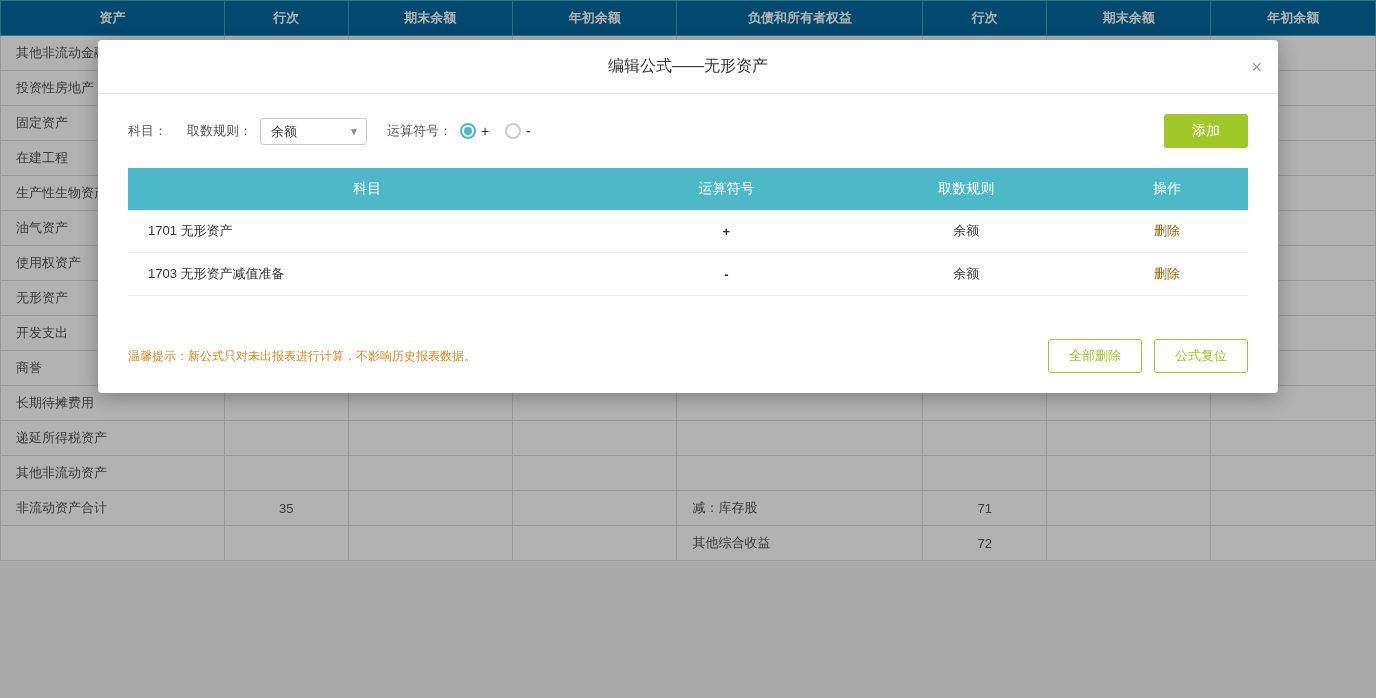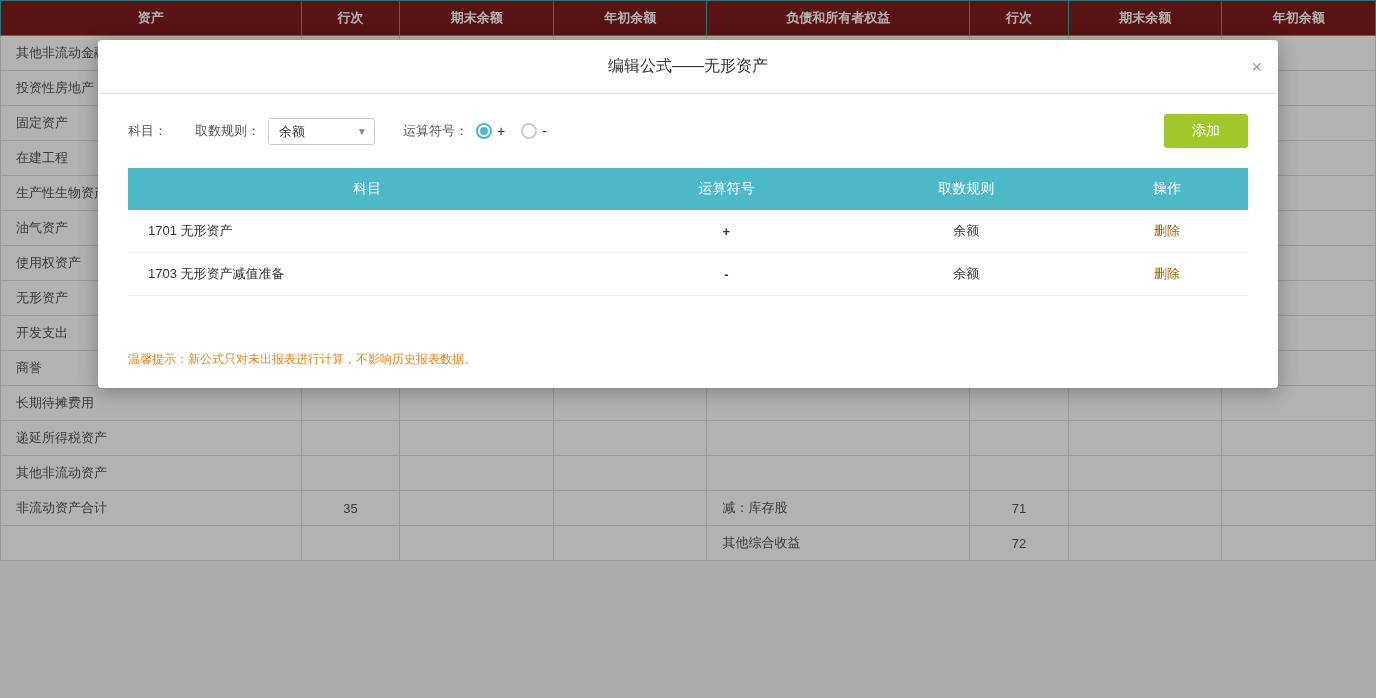--- a/index.html
+++ b/index.html
@@ -21,23 +21,23 @@
     }
 
     .bg-table {
       width: 100%;
       border-collapse: collapse;
       color: #333;
       font-size: 13px;
     }
 
     .bg-table th {
-      background: #7f1d1d;
+      background: #0369a1;
       color: #fff;
-      padding: 8px 10px;
+      padding: 8px 26px;
       text-align: center;
       border: 1px solid #3aa8b8;
       white-space: nowrap;
     }
 
     .bg-table td {
       padding: 8px 10px;
       border: 1px solid #ddd;
       background: #fff;
       text-align: center;
@@ -93,21 +93,21 @@
     }
 
     .modal-body {
       padding: 20px 30px;
     }
 
     
     .form-row {
       display: flex;
       align-items: center;
-      gap: 28px;
+      gap: 20px;
       margin-bottom: 20px;
     }
 
     .form-field {
       display: flex;
       align-items: center;
       gap: 8px;
     }
 
     .form-label {
@@ -207,21 +207,21 @@
       font-size: 14px;
       cursor: pointer;
       margin-left: auto;
       white-space: nowrap;
     }
 
     
     .inner-table {
       width: 100%;
       border-collapse: collapse;
-      margin-bottom: 20px;
+      margin-bottom: 8px;
     }
 
     .inner-table thead tr th {
       background: #4db8c8;
       color: #fff;
       padding: 12px 15px;
       text-align: center;
       font-weight: normal;
       font-size: 14px;
     }
@@ -527,15 +527,19 @@
               <td class="op-cell">-</td>
               <td>余额</td>
               <td><button class="btn-delete">删除</button></td>
             </tr>
           </tbody>
       </table>
     </div>
 
     <div class="modal-footer">
       <span class="footer-tip">温馨提示：新公式只对未出报表进行计算，不影响历史报表数据。</span>
+      <div class="footer-btns">
+        <button class="btn-outline">全部删除</button>
+        <button class="btn-outline">公式复位</button>
+      </div>
     </div>
   </div>
 </div>
 
 </body></html>

